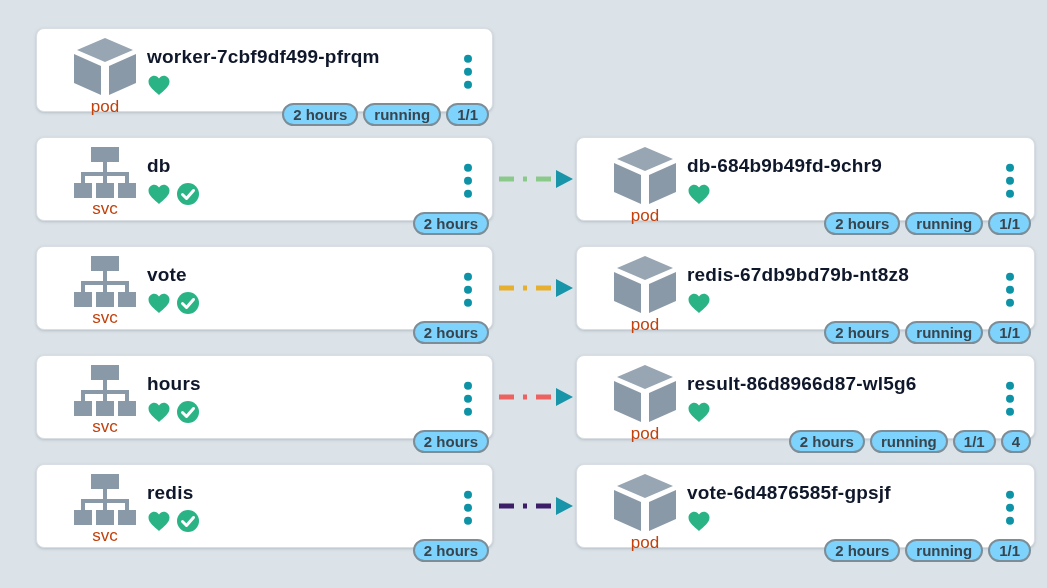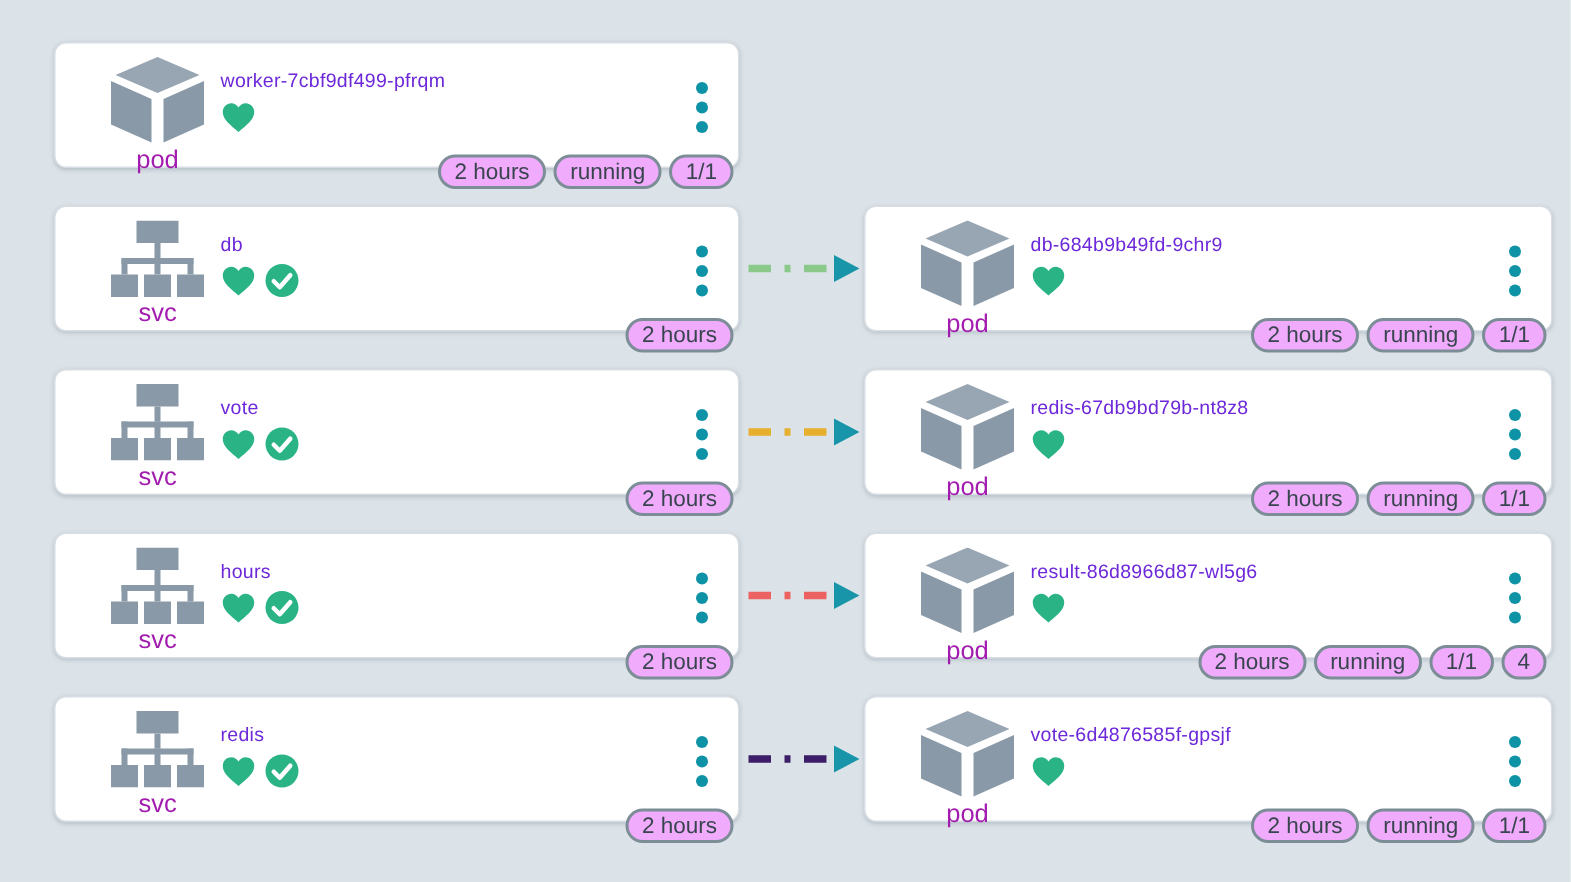--- a/index.html
+++ b/index.html
@@ -8,39 +8,39 @@
   #canvas { position:relative; width:1047px; height:588px; background:#dce3e8; }
 
   .card {
     position:absolute; height:84px; background:#ffffff;
     border:1px solid #d8dee3; border-radius:8px;
     box-shadow:0 1px 3px rgba(110,125,140,.35);
   }
   .icon-col { position:absolute; left:22px; top:9px; width:92px; text-align:center; }
   .icon-col svg { display:block; margin:0 auto; }
   .kind {
-    font-size:17px; color:#a21caf; margin-top:2px; line-height:18px;
+    font-size:17px; color:#c2410c; margin-top:2px; line-height:18px;
   }
   .content { position:absolute; left:110px; top:17px; }
-  .title { font-size:13px; color:#6d28d9; letter-spacing:.2px; white-space:nowrap; }
+  .title { font-size:19px; color:#0f172a; letter-spacing:.2px; white-space:nowrap;font-weight:bold; }
   .health { display:flex; align-items:center; gap:5px; margin-top:5px; height:24px; }
 
   .menu {
     position:absolute; right:16px; top:50%; transform:translateY(-46%);
     display:flex; flex-direction:column; gap:5px; padding:4px; cursor:pointer;
   }
   .menu i { width:8px; height:8px; border-radius:50%; display:block; }
 
   .badges {
     position:absolute; right:3px; bottom:-15px; display:flex; gap:5px;
   }
   .badge {
-    background:#f0abfc; border:2px solid #7d8d97; border-radius:12px;
+    background:#7dd3fc; border:2px solid #7d8d97; border-radius:12px;
     padding:0 9px; font-size:15px; line-height:19px; color:#39454e;
-    white-space:nowrap; height:23px; display:flex; align-items:center;
+    white-space:nowrap; height:23px; display:flex; align-items:center;font-weight:bold;
   }
 
   .edge { position:absolute; }
 </style>
 </head>
 <body>
 
 <svg width="0" height="0" style="position:absolute">
   <defs>
     <g id="tpl-pod-icon">

